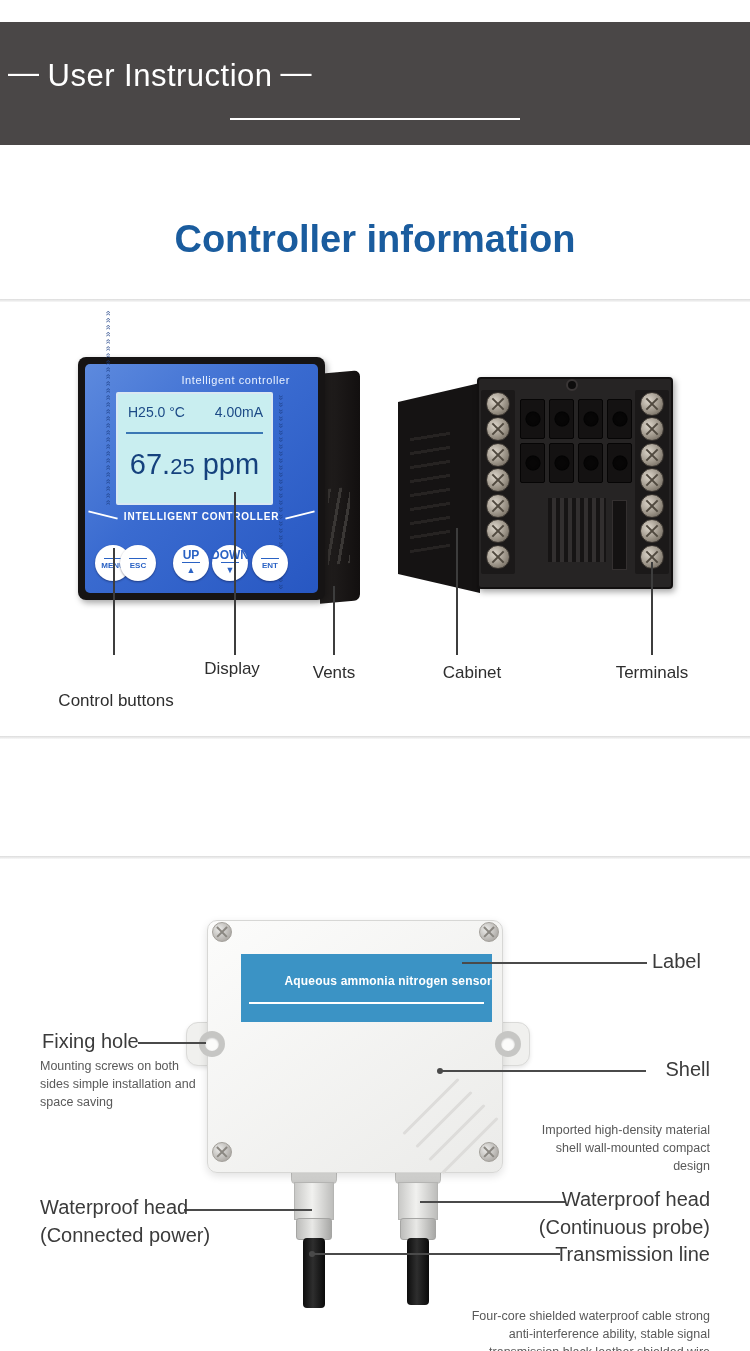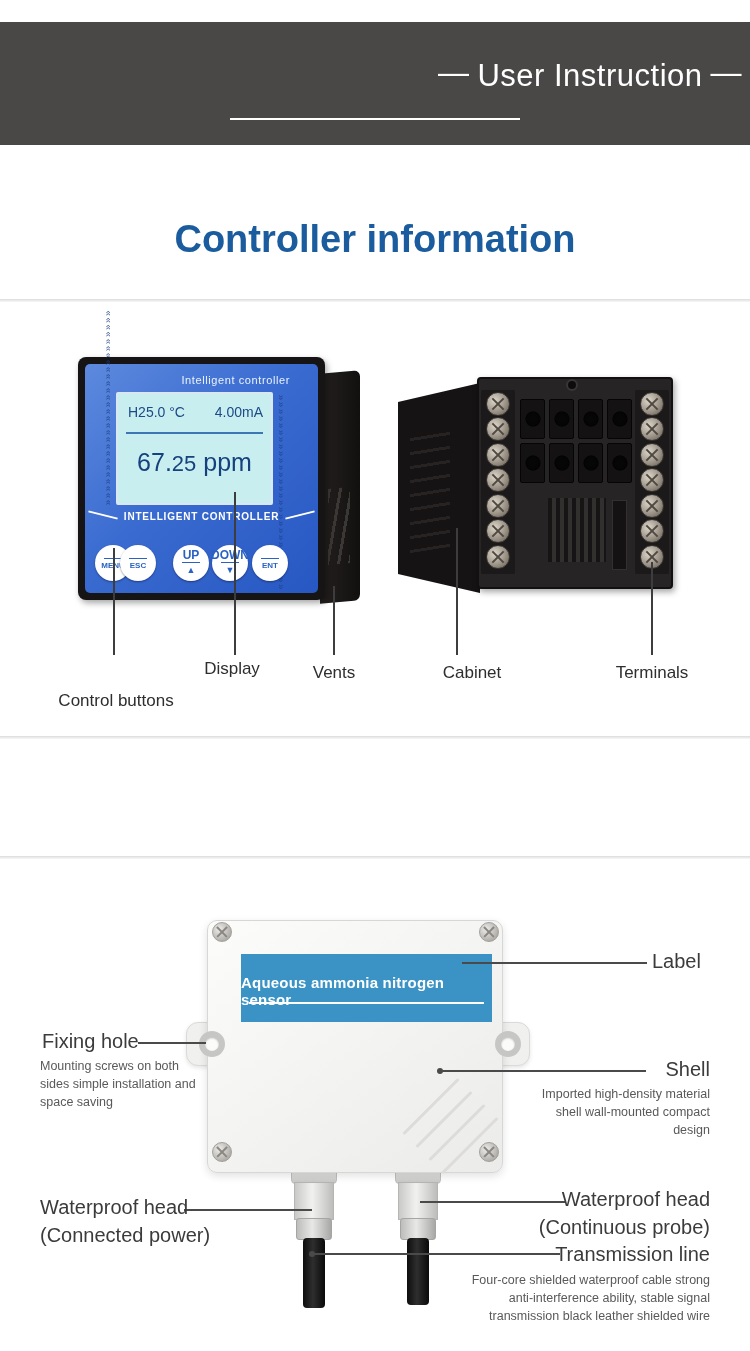--- a/index.html
+++ b/index.html
@@ -2,21 +2,21 @@
 <html><head>
 <meta charset="utf-8">
 <style>
   * { margin:0; padding:0; box-sizing:border-box; }
   html,body { background:#ffffff; }
   body { font-family:"Liberation Sans","DejaVu Sans",sans-serif; }
   #page { position:relative; width:750px; height:1351px; background:#fff; overflow:hidden; }
 
   
   .banner { position:absolute; left:0; top:22px; width:750px; height:123px; background:#4a4747; }
-  .banner-title { position:absolute; left:0; top:36px; width:100%; text-align:right;
+  .banner-title { position:absolute; left:0; top:36px; width:100%; text-align:left;
                   color:#fff; font-size:31px; font-weight:500; letter-spacing:.5px; }
   .banner-title .dash { font-weight:400; padding:0 8px; position:relative; top:-3px; }
   .banner-underline { position:absolute; left:230px; top:96px; width:290px; height:2px; background:#fff; }
 
   
   .divider { position:absolute; left:0; width:750px; height:3px;
              background:linear-gradient(#dcdcdc,#f8f8f8); }
   .heading { position:absolute; left:0; width:100%; text-align:center;
              color:#1a5c9e; font-weight:bold; font-size:38px; letter-spacing:0; }
 
@@ -30,21 +30,21 @@
   .front-face { position:absolute; left:85px; top:364px; width:233px; height:229px; border-radius:5px;
                 background:linear-gradient(135deg,#5d8ade 0%,#3a6bd0 45%,#2757c2 100%); }
   .front-brand { position:absolute; left:85px; top:374px; width:205px; text-align:right;
                  color:#eaf2ff; font-size:11px; letter-spacing:.6px; }
   .lcd { position:absolute; left:116px; top:392px; width:157px; height:113px; background:#c9eef0;
          border:2px solid #d9e8f2; border-radius:2px; }
   .lcd-row1 { position:absolute; left:10px; right:8px; top:10px; display:flex; justify-content:space-between;
               color:#1c4a86; font-size:14px; font-weight:500; }
   .lcd-sep { position:absolute; left:8px; right:8px; top:38px; height:2px; background:#3a77b4; }
   .lcd-value { position:absolute; left:0; right:0; top:54px; text-align:center; color:#15417d; font-weight:500; }
-  .lcd-value .big { font-size:25px; }
+  .lcd-value .big { font-size:29px; }
   .lcd-value .small { font-size:22px; }
   .chev-col { position:absolute; color:#1d3f85; font-size:9px; letter-spacing:2px; white-space:nowrap; opacity:.9; }
   .chev-left { left:103px; top:505px; transform:rotate(-90deg); transform-origin:left top; }
   .chev-right { left:286px; top:395px; transform:rotate(90deg); transform-origin:left top; }
   .front-band { position:absolute; left:85px; top:511px; width:233px; text-align:center;
                 color:#fff; font-size:10px; font-weight:bold; letter-spacing:.8px; }
   .band-deco { position:absolute; height:2px; background:#fff; width:30px; }
   .band-deco.l { left:88px; top:514px; transform:rotate(14deg); }
   .band-deco.r { left:285px; top:514px; transform:rotate(-14deg); }
   .btn { position:absolute; top:545px; width:36px; height:36px; border-radius:50%; background:#fff;
@@ -96,39 +96,39 @@
             background:radial-gradient(circle at 35% 35%,#ececea,#b3b0ac 70%,#98958f);
             border:1px solid #a3a09a; }
   .sscrew::before,.sscrew::after { content:""; position:absolute; left:2px; top:8px; width:14px; height:1.6px; background:#8a8781; }
   .sscrew::before { transform:rotate(45deg); } .sscrew::after { transform:rotate(-45deg); }
   .ear { position:absolute; width:44px; height:44px; background:#f0f0ee; border:1px solid #dadad8;
          border-radius:12px; box-shadow:0 2px 4px rgba(0,0,0,.10); }
   .ear-hole { position:absolute; width:26px; height:26px; border-radius:50%; background:#c6c6c4; }
   .ear-hole::after { content:""; position:absolute; left:6px; top:6px; width:14px; height:14px; border-radius:50%;
          background:#fbfbfa; box-shadow:inset 0 1px 2px rgba(0,0,0,.25); }
   .sband { position:absolute; left:241px; top:954px; width:251px; height:68px; background:#3b93c5; }
-  .sband-text { position:absolute; left:0; top:20px; width:100%; text-align:left; color:#fff;
-                font-size:15px; font-weight:bold; letter-spacing:.2px; }
+  .sband-text { position:absolute; left:0; top:20px; width:100%; text-align:right; color:#fff;
+                font-size:12px; font-weight:bold; letter-spacing:.2px; }
   .sband-line { position:absolute; left:8px; top:48px; width:235px; height:2px; background:#fff; }
   .ridge { position:absolute; width:78px; height:3px; background:#dddcda; transform:rotate(-45deg); border-radius:2px; }
 
   
   .gland-collar { position:absolute; width:46px; height:16px; border-radius:4px;
                   background:linear-gradient(#ececea,#c7c7c5); border:1px solid #bfbfbd; }
   .gland-body { position:absolute; width:40px; height:38px;
                 background:linear-gradient(90deg,#c9c9c7,#f1f1ef 45%,#bdbdbb); border:1px solid #b5b5b3; }
   .gland-nut { position:absolute; width:36px; height:22px; border-radius:3px;
                background:linear-gradient(90deg,#bdbdbb,#e8e8e6 45%,#a8a8a6); border:1px solid #a5a5a3; }
   .cable { position:absolute; width:22px; background:linear-gradient(90deg,#0d0d0d,#2e2e2e 45%,#0a0a0a); border-radius:4px; }
 
   
   .ann-title { position:absolute; color:#3b3b3b; font-size:20px; white-space:nowrap; }
   .ann-title.right { text-align:right; }
   .ann-desc { position:absolute; color:#595959; font-size:12.5px; line-height:1.42; }
-  .ann-desc.right { text-align:right; }
+  .ann-desc.right { text-align:right;margin-top:36px; }
 </style>
 </head>
 <body>
 
 <div id="page">
 
   <div class="banner">
     <div class="banner-title">
       <span class="dash">—</span><span>User Instruction</span><span class="dash">—</span>
     </div>

